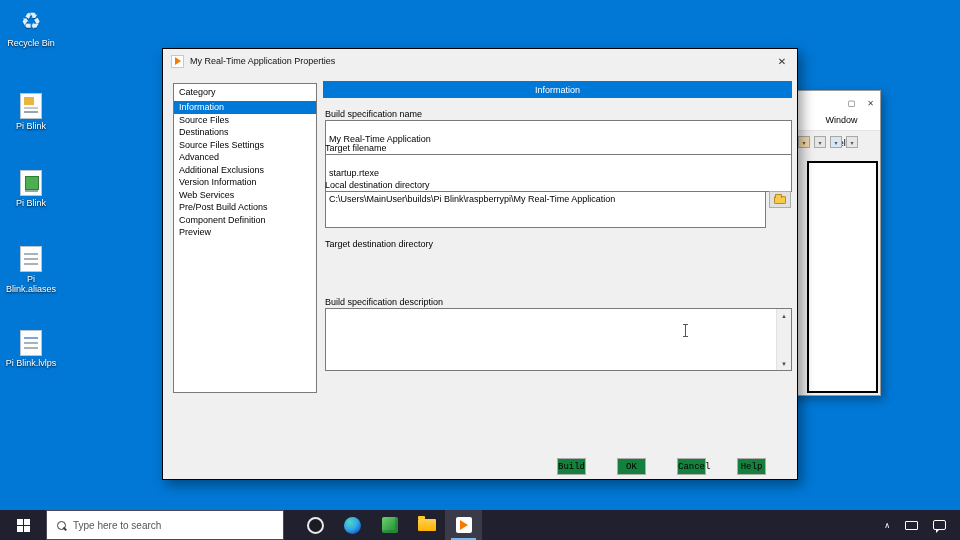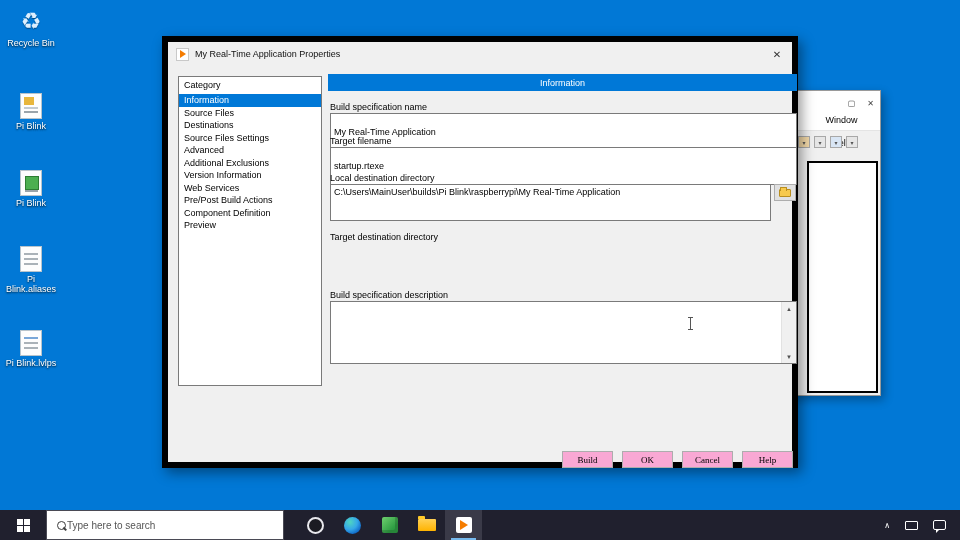--- a/index.html
+++ b/index.html
@@ -24,21 +24,21 @@
   .bgw-cap{width:19px;display:flex;align-items:center;justify-content:center;font-size:8px;color:#444;cursor:pointer;}
   .bgw-menu{height:16px;background:#fff;display:flex;gap:13px;align-items:center;padding-left:32px;border-bottom:1px solid #e4e4e4;font-size:9px;flex-direction:column;}
   .bgw-menu span{cursor:pointer;}
   .bgw-toolbar{height:22px;display:flex;gap:4px;align-items:center;padding-left:27px;}
   .tbico{width:12px;height:12px;border:1px solid #a8a8a8;background:#e6e6e6;font-size:6px;color:#555;display:flex;align-items:center;justify-content:center;cursor:pointer;}
   .tbico.c1{background:#f3d9a8;}
   .tbico.c2{background:#d9e6f5;}
   .bgw-panel{position:absolute;left:36px;top:70px;width:71px;height:232px;background:#fff;border:2px solid #000;}
 
   
-  .dialog{position:absolute;left:162px;top:36px;width:636px;height:432px;background:#f0f0f0;border:6px solid #000000;box-shadow:4px 5px 12px rgba(0,0,0,.4);}
+  .dialog{position:absolute;left:162px;top:48px;width:636px;height:432px;background:#f0f0f0;border:1px solid #000000;box-shadow:4px 5px 12px rgba(0,0,0,.4);}
   .titlebar{position:absolute;left:0;top:0;right:0;height:24px;display:flex;align-items:center;padding-left:8px;gap:6px;cursor:default;}
   .lv-mini{width:13px;height:13px;background:#fff;border:1px solid #c9c9c9;display:flex;align-items:center;justify-content:center;}
   .lv-mini i{display:block;width:0;height:0;border-left:6px solid #f57c00;border-top:4px solid transparent;border-bottom:4px solid transparent;}
   .dtitle{font-size:9px;color:#111;}
   .close-btn{position:absolute;right:0;top:0;width:30px;height:24px;display:flex;align-items:center;justify-content:center;font-size:10px;color:#333;cursor:pointer;}
 
   .catpanel{position:absolute;left:10px;top:34px;width:144px;height:310px;background:#fff;border:1px solid #7a7a7a;overflow:hidden;}
   .cat-header{padding:3px 5px 4px;color:#000;}
   .cat-item{padding:1px 5px;line-height:10.5px;cursor:pointer;white-space:nowrap;}
   .cat-item.selected{background:#0078d7;color:#fff;}
@@ -53,28 +53,28 @@
 
   .descbox{position:absolute;left:162px;top:259px;width:467px;height:63px;border:1px solid #7a7a7a;background:#fff;}
   .descbox textarea{position:absolute;left:0;top:0;width:451px;height:61px;border:none;outline:none;font-family:inherit;font-size:9px;padding:2px 3px;resize:none;}
   .vscroll{position:absolute;right:0;top:0;bottom:0;width:15px;background:#f0f0f0;border-left:1px solid #e2e2e2;display:flex;flex-direction:column;justify-content:space-between;}
   .sarrow{height:13px;display:flex;align-items:center;justify-content:center;font-size:6px;color:#505050;cursor:pointer;}
   .ibeam{position:absolute;left:359px;top:15px;width:1px;height:13px;background:#555;}
   .ibeam::before,.ibeam::after{content:'';position:absolute;left:-2px;width:5px;height:1px;background:#555;}
   .ibeam::before{top:0;}
   .ibeam::after{bottom:0;}
 
-  .btn{position:absolute;top:409px;width:51px;height:17px;background:#f9a8d4;border:1px solid #adadad;font-family:Liberation Serif, serif;font-size:9px;cursor:pointer;}
+  .btn{position:absolute;top:409px;width:29px;height:17px;background:#15803d;border:1px solid #adadad;font-family:Liberation Mono, monospace;font-size:9px;cursor:pointer;}
 
   
   .taskbar{position:absolute;left:0;bottom:0;width:960px;height:30px;background:#20202e;display:flex;align-items:stretch;z-index:20;}
   .start{width:46px;display:flex;align-items:center;justify-content:center;cursor:pointer;}
   .winlogo{display:grid;grid-template-columns:6px 6px;grid-template-rows:6px 6px;gap:1px;}
   .winlogo i{background:#fff;}
-  .searchbox{width:238px;background:#fff;display:flex;align-items:center;gap:1px;padding-left:10px;border:1px solid #4a4a55;}
+  .searchbox{width:238px;background:#fff;display:flex;align-items:center;gap:7px;padding-left:10px;border:1px solid #4a4a55;}
   .mag{position:relative;width:9px;height:9px;flex:0 0 auto;}
   .mag::before{content:'';position:absolute;left:0;top:0;width:7px;height:7px;border:1.5px solid #3c3c3c;border-radius:50%;}
   .mag::after{content:'';position:absolute;right:-1px;bottom:0;width:4px;height:1.5px;background:#3c3c3c;transform:rotate(45deg);}
   .search-input{border:none;outline:none;font-family:inherit;font-size:10px;color:#333;width:180px;background:transparent;}
   .search-input::placeholder{color:#555;opacity:1;}
   .tb-icons{display:flex;margin-left:13px;}
   .tb-slot{width:37px;display:flex;align-items:center;justify-content:center;cursor:pointer;position:relative;}
   .tb-slot.active{background:#3a3a48;}
   .tb-slot.active::after{content:'';position:absolute;left:6px;right:6px;bottom:0;height:2px;background:#76b9ed;}
   .ico-circle{width:17px;height:17px;border-radius:50%;background:#1b1b22;border:2px solid #e9e9ee;}

